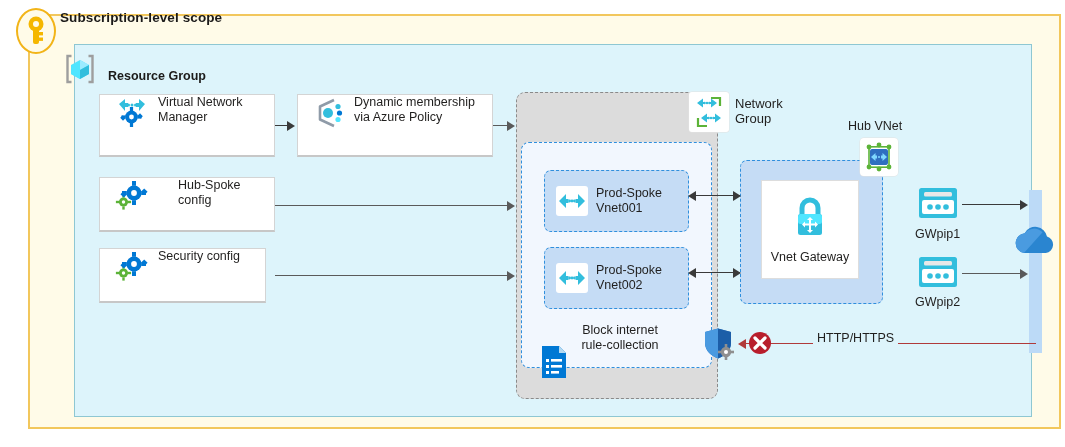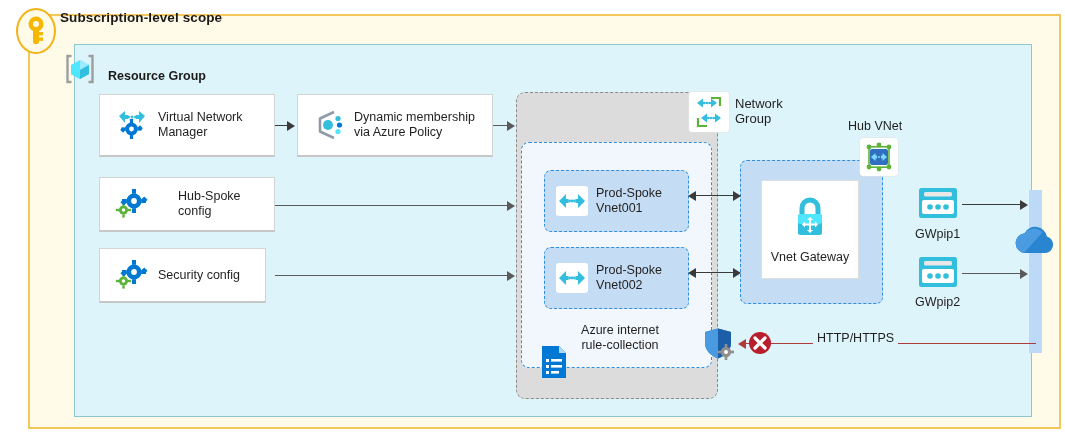--- a/index.html
+++ b/index.html
@@ -13,21 +13,21 @@
   #subscription-title{left:60px;top:10px;font-size:13.5px;font-weight:bold;color:#1b1a19;letter-spacing:.1px;}
   #key-badge{left:16px;top:8px;width:40px;height:46px;border:2px solid #f2b418;border-radius:50%;
       background:#fffbe8;box-sizing:border-box;}
   #rg-box{left:74px;top:44px;width:958px;height:373px;background:#ddf4fb;
       border:1.5px solid #8ec7d2;box-sizing:border-box;}
   #rg-title{left:108px;top:49px;font-size:12.5px;font-weight:bold;color:#1b1a19;margin-top:20px;}
   #rg-icon{left:62px;top:53px;width:36px;height:32px;}
 
   
   .card{background:#ffffff;border:1px solid #d4d4d4;border-bottom:2px solid #c7c7c7;box-sizing:border-box;
-        display:flex;align-items:center;}
+        display:flex;align-items:flex-start;}
   .card .lbl{font-size:12.5px;line-height:15px;color:#201f1e;}
   #card-vnm{left:99px;top:94px;width:176px;height:63px;}
   #card-vnm .lbl{margin-left:8px;}
   #card-policy{left:297px;top:94px;width:196px;height:63px;}
   #card-policy .lbl{margin-left:6px;}
   #card-hubspoke{left:99px;top:177px;width:176px;height:55px;}
   #card-hubspoke .lbl{margin-left:28px;}
   #card-security{left:99px;top:248px;width:167px;height:55px;}
   #card-security .lbl{margin-left:8px;}
   .card-ico{flex:0 0 auto;margin-left:14px;width:36px;height:36px;}
@@ -281,21 +281,21 @@
       <circle cx="15.4" cy="8" r="1.4" fill="#32bedd"></circle>
     </svg>
   </span>
   <span class="lbl">
     <span>Prod-Spoke</span><br>
     <span>Vnet002</span>
   </span>
 </div>
 
 <div class="abs" id="rule-label">
-  <span>Azure internet</span><br>
+  <span>Block internet</span><br>
   <span>rule-collection</span>
 </div>
 
 <div class="abs" id="doc-icon">
   <svg width="30" height="36" viewBox="0 0 30 36" aria-hidden="true">
     <path d="M3 2 L20 2 L27 9 L27 34 L3 34 Z" fill="#0078d4"></path>
     <path d="M20 2 L27 9 L20 9 Z" fill="#b3d9f2"></path>
     <rect x="7" y="15" width="3" height="3" fill="#ffffff"></rect>
     <rect x="12" y="15" width="11" height="2.6" fill="#ffffff"></rect>
     <rect x="7" y="21" width="3" height="3" fill="#ffffff"></rect>

